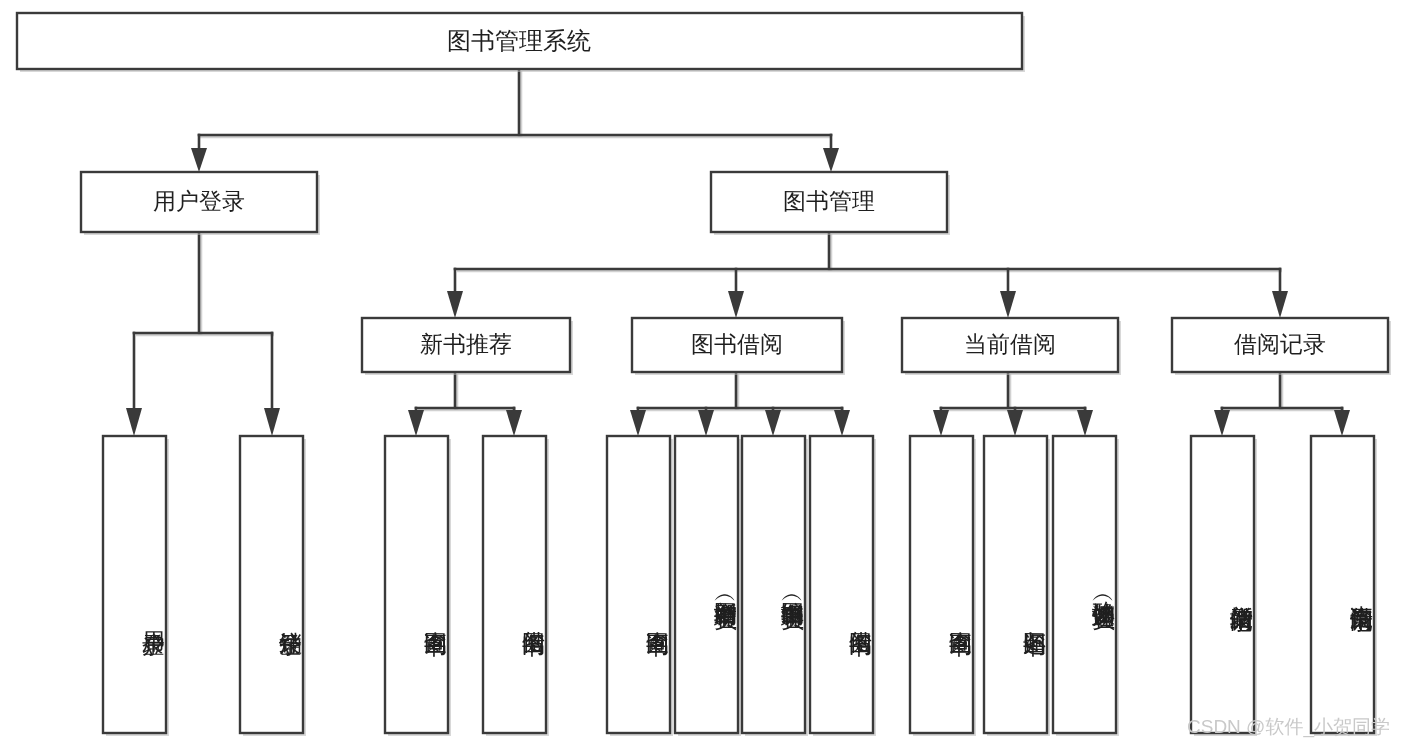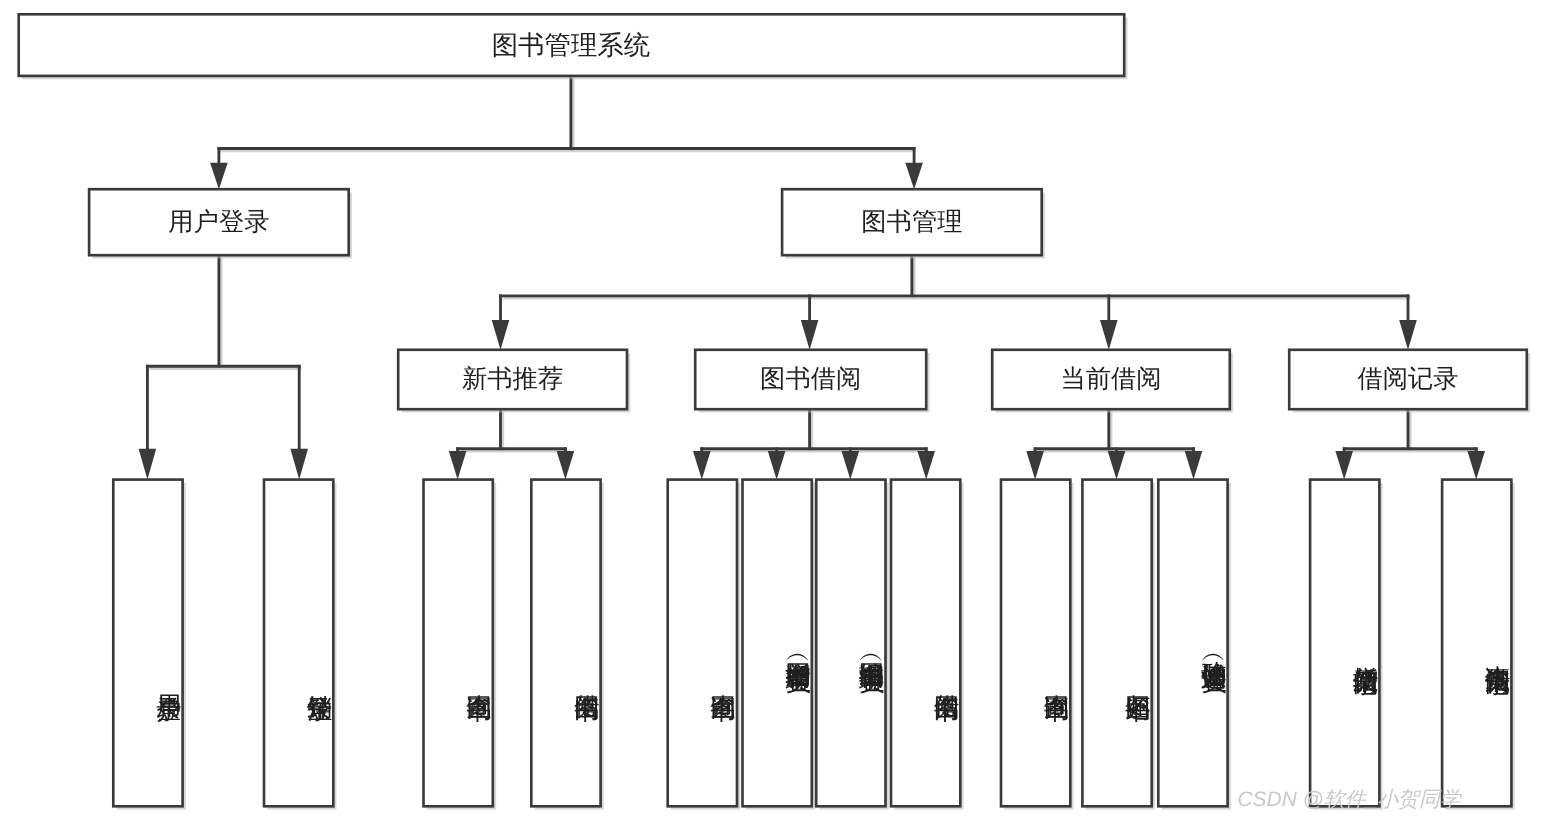--- a/index.html
+++ b/index.html
@@ -303,15 +303,15 @@
   <div class="vlabel" style="left:910px; top:500px; width:63px; height:230px;">查询图书</div>
 
   <div class="vlabel" style="left:984px; top:500px; width:63px; height:230px;">归还图书</div>
 
   <div class="vlabel" style="left:1053px; top:443px; width:63px; height:288px;">确认归还（管理员）</div>
 
   <div class="vlabel" style="left:1191px; top:452px; width:63px; height:275px;">新增借阅记录</div>
 
   <div class="vlabel" style="left:1311px; top:452px; width:63px; height:275px;">查询借阅记录</div>
 
-  <div class="watermark" style="left:1125px; top:714px;font-style:italic;">CSDN @软件_小贺同学</div>
+  <div class="watermark" style="left:1187px; top:714px;">CSDN @软件_小贺同学</div>
 
 </div>
 
 </body></html>

